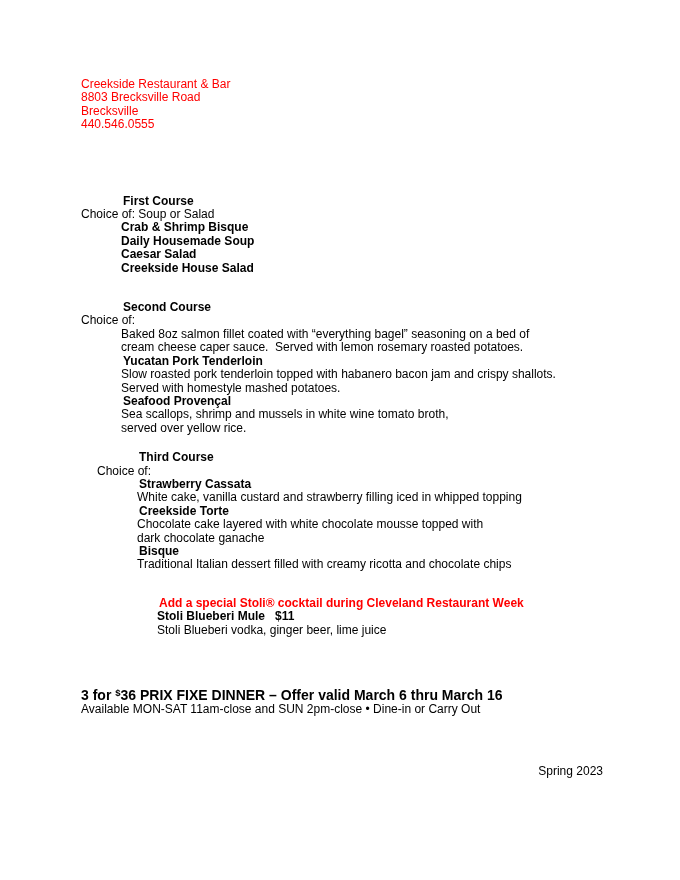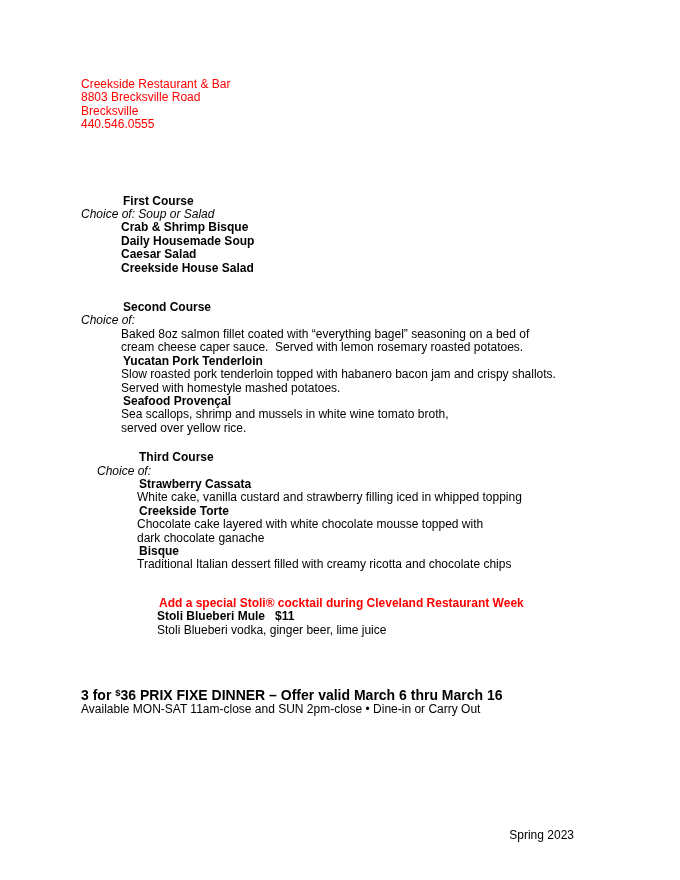--- a/index.html
+++ b/index.html
@@ -11,41 +11,41 @@
     background: #ffffff;
     overflow: hidden;
     font-family: "Liberation Sans", sans-serif;
     font-size: 12px;
     line-height: 13.4px;
     color: #000000;
   }
   .page .line { white-space: pre-wrap; }
   .red    { color: #ff0000; }
   .bold   { font-weight: bold; padding-left: 42px; }
-  .italic { font-style: italic; }
+  .italic { }
   .indent { padding-left: 40px; }
   .lmargin { padding-left: 81px; }
 
   .header        { margin-top: 78px; }
   .course-first  { margin-top: 63px; }
   .course-second { margin-top: 26px; }
   .course-third  { margin-top: 16px; margin-left: 16px; }
   .promo         { margin-top: 25px; margin-left: 36px; }
   .offer         { margin-top: 48px; }
 
   .offer-headline { font-size: 14px; line-height: 16px; font-weight: bold; }
   .offer-headline .sup-dollar {
     font-size: 9.5px;
     vertical-align: 3.5px;
     font-weight: bold;
   }
   .footer {
-    margin-top: 113px;
+    margin-top: 49px;
     text-align: right;
-    padding-right: 106px;
+    padding-right: 77px;
   }
 </style>
 </head>
 <body>
 
 <div class="page">
 
   <div class="header lmargin red">
     <div class="line">Creekside Restaurant &amp; Bar</div>
     <div class="line">8803 Brecksville Road</div>

